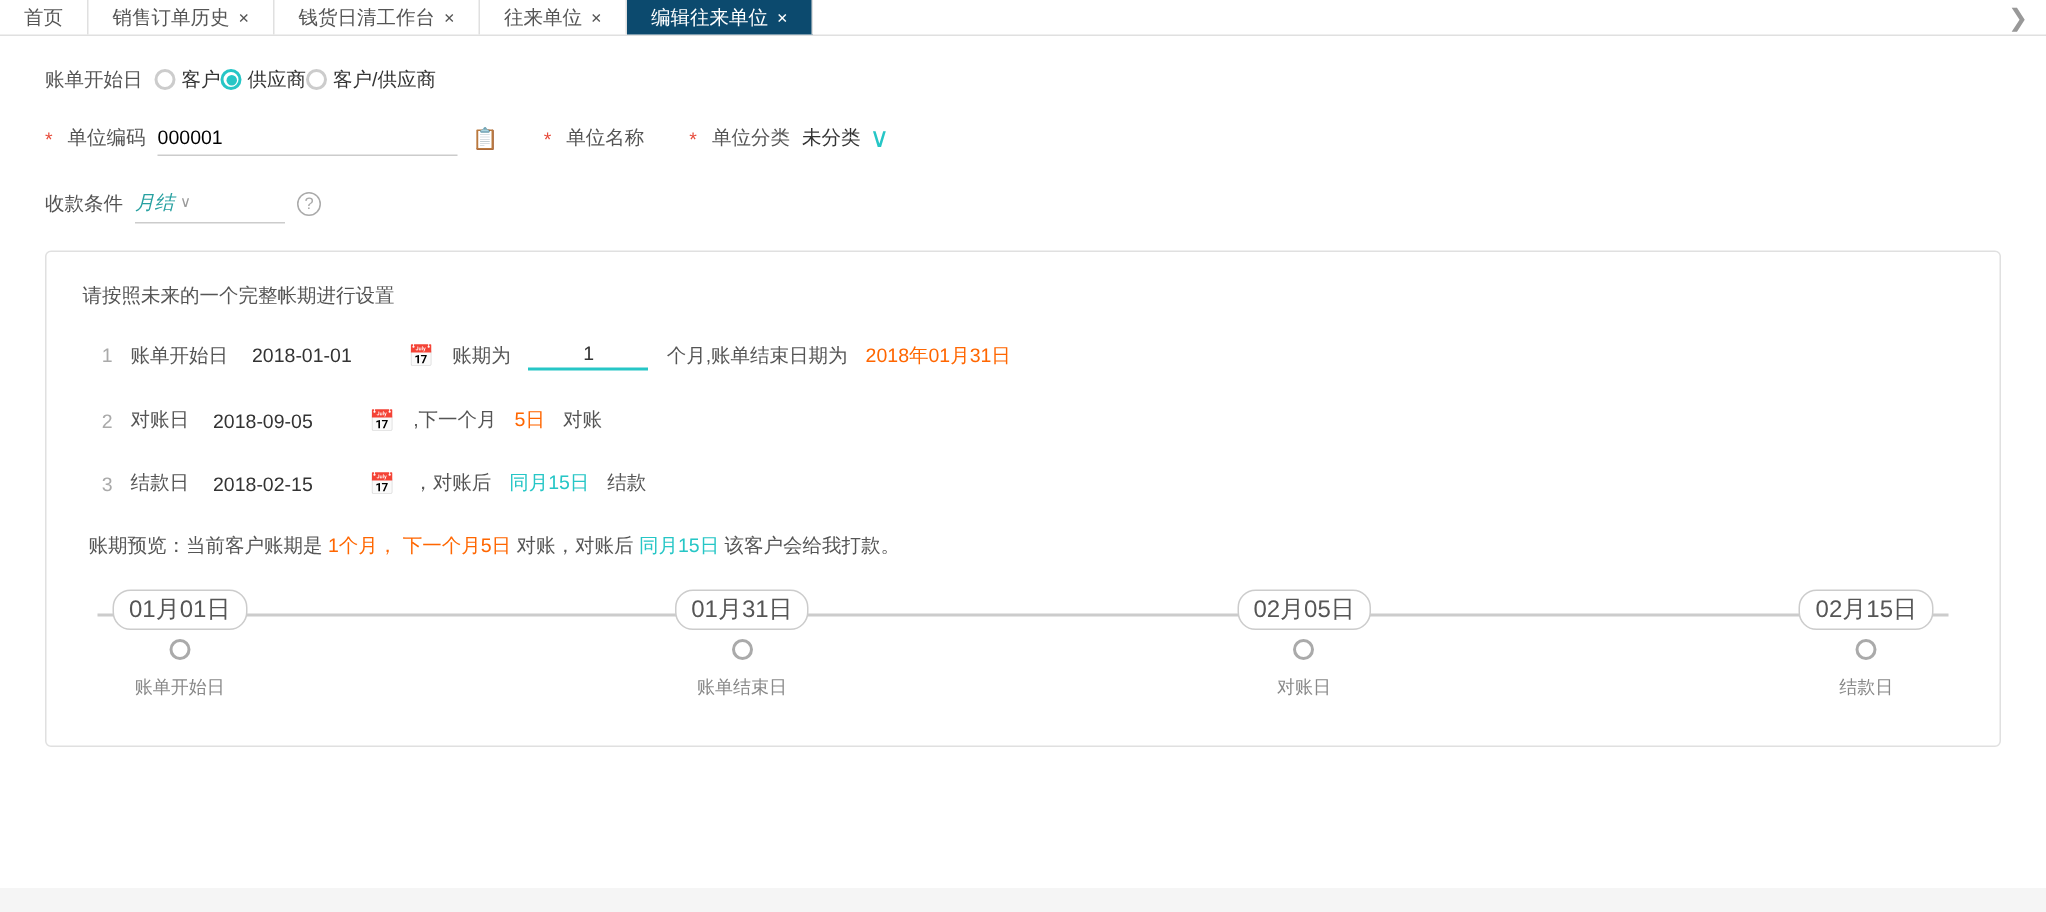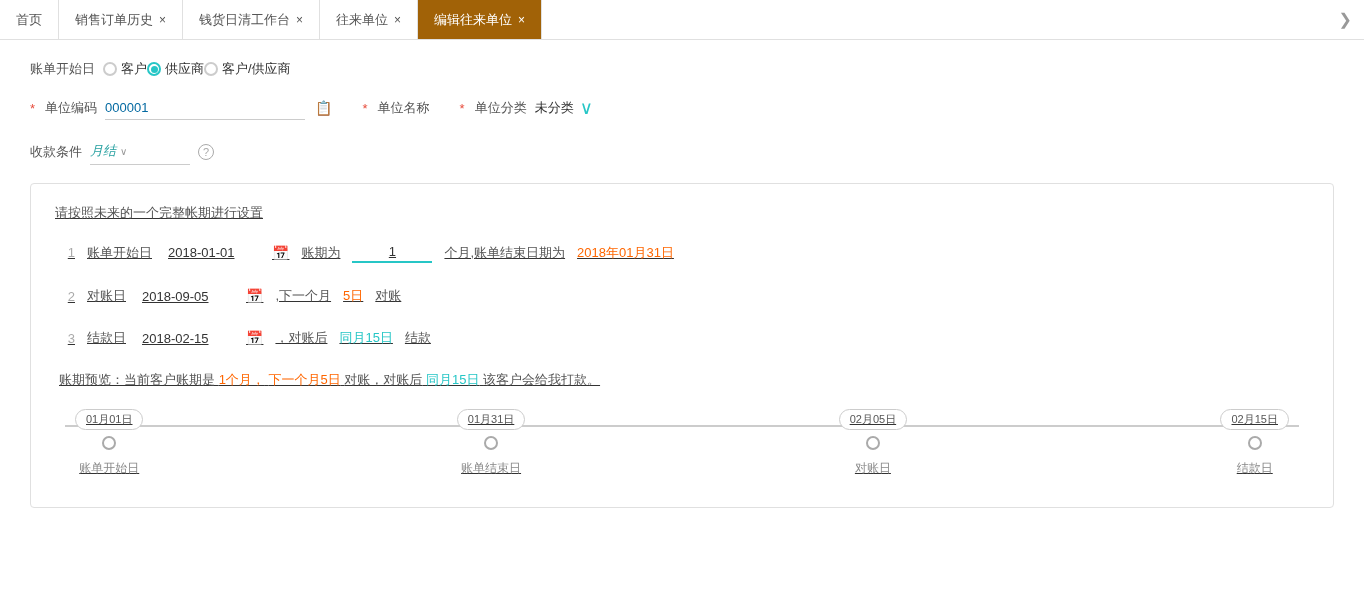--- a/index.html
+++ b/index.html
@@ -4,37 +4,37 @@
   <style>
     * { box-sizing: border-box; margin: 0; padding: 0; }
     body { font-family: 'Microsoft YaHei', Arial, sans-serif; font-size: 13px; background: #f5f5f5; color: #333; }
 
     
     .tab-bar {
       display: flex;
       align-items: center;
       background: #fff;
       border-bottom: 1px solid #e0e0e0;
-      height: 40px;
+      height: 24px;
       padding-left: 0;
     }
     .tab-item {
       display: flex;
       align-items: center;
       padding: 0 16px;
       height: 100%;
       cursor: pointer;
       font-size: 13px;
       color: #555;
       border-right: 1px solid #e0e0e0;
       white-space: nowrap;
       gap: 6px;
     }
     .tab-item.active {
-      background: #a16207;
+      background: #0c4a6e;
       color: #fff;
     }
     .tab-close {
       font-size: 12px;
       color: inherit;
       cursor: pointer;
       line-height: 1;
     }
     .tab-expand {
       margin-left: auto;
@@ -102,21 +102,21 @@
     }
 
     
     .text-input {
       border: none;
       border-bottom: 1px solid #ccc;
       padding: 4px 0;
       font-size: 13px;
       outline: none;
       width: 120px;
-      color: #0369a1;
+      color: #000000;
     }
     .text-input.wide { width: 200px; }
     .text-input.unit-name { width: 220px; }
 
     
     .dropdown-field {
       display: flex;
       align-items: center;
       border-bottom: 1px solid #ccc;
       padding: 4px 0;
@@ -145,21 +145,20 @@
     .classify-value { color: #333; font-family: Liberation Mono, monospace; }
     .classify-arrow { color: #26c6c6; font-size: 18px; }
 
     
     .section-box {
       border: 1px solid #e0e0e0;
       border-radius: 4px;
       padding: 20px 24px 30px;
       background: #fff;
       margin-bottom: 16px;
-      text-decoration: underline;
     }
     .section-title {
       font-size: 13px;
       color: #555;
       margin-bottom: 20px;
     }
 
     
     .config-row {
       display: flex;
@@ -231,21 +230,21 @@
       height: 14px;
       border-radius: 50%;
       border: 2px solid #aaa;
       background: #fff;
       flex-shrink: 0;
     }
     .point-label-box {
       border: 1px solid #ccc;
       border-radius: 12px;
       padding: 2px 10px;
-      font-size: 11px;
+      font-size: 16px;
       color: #555;
       background: #fff;
       white-space: nowrap;
     }
     .point-desc {
       font-size: 12px;
       color: #888;
       margin-top: 4px;
       white-space: nowrap;
     }

